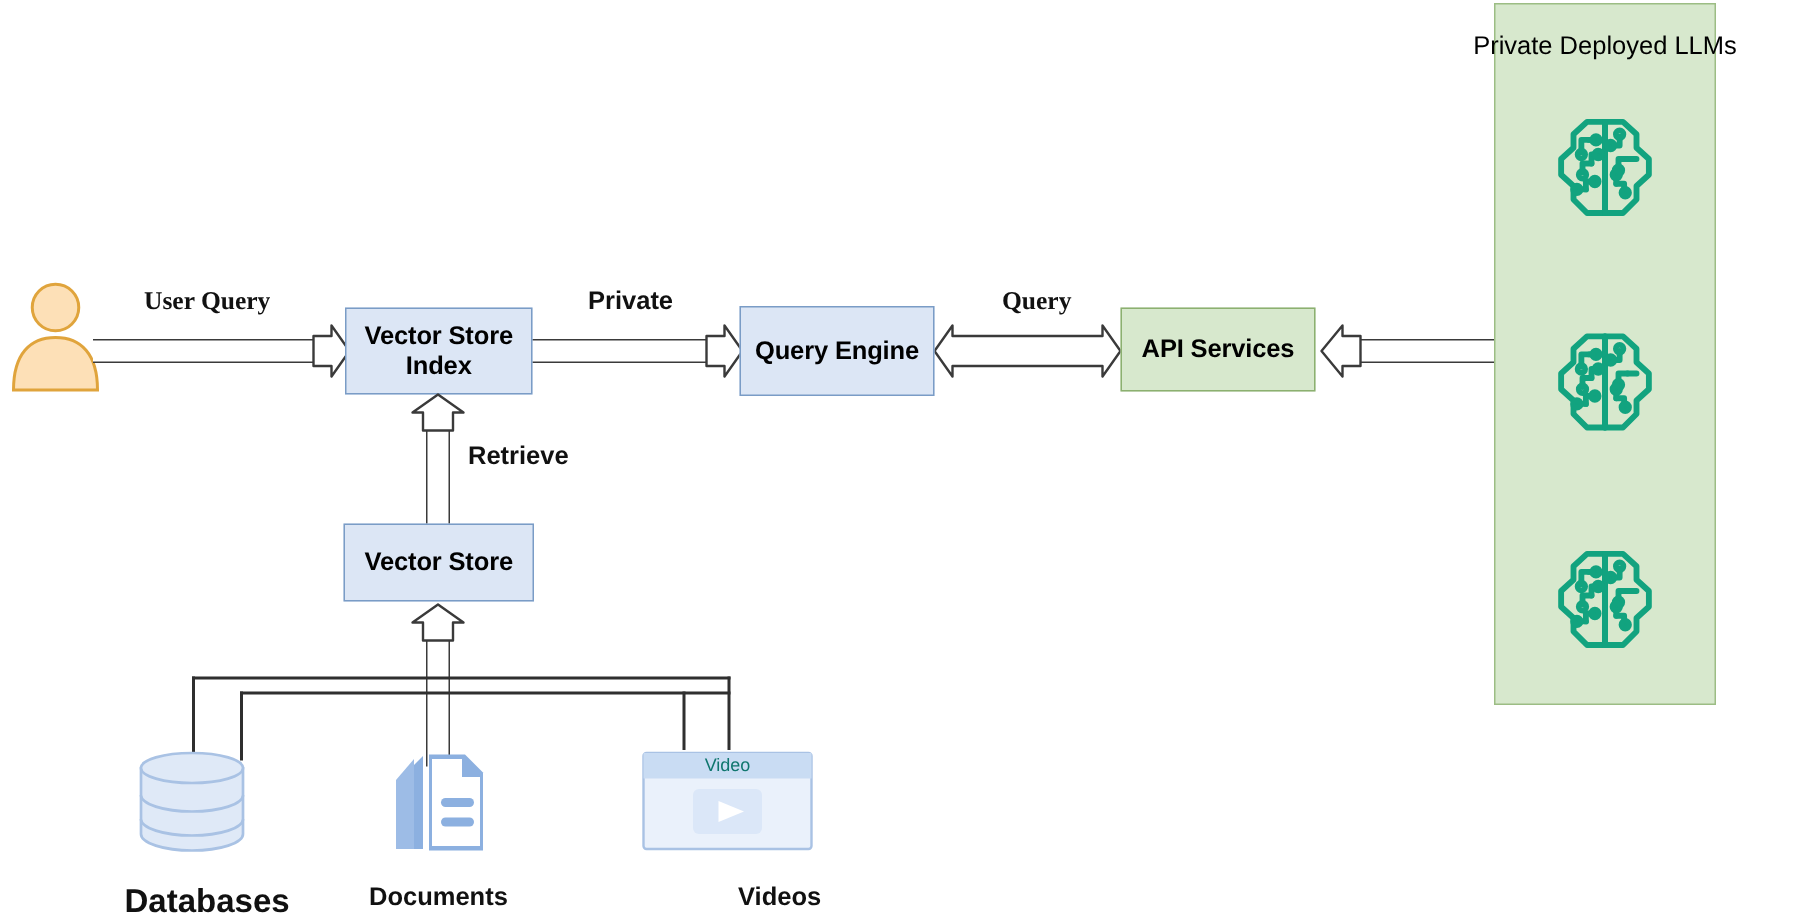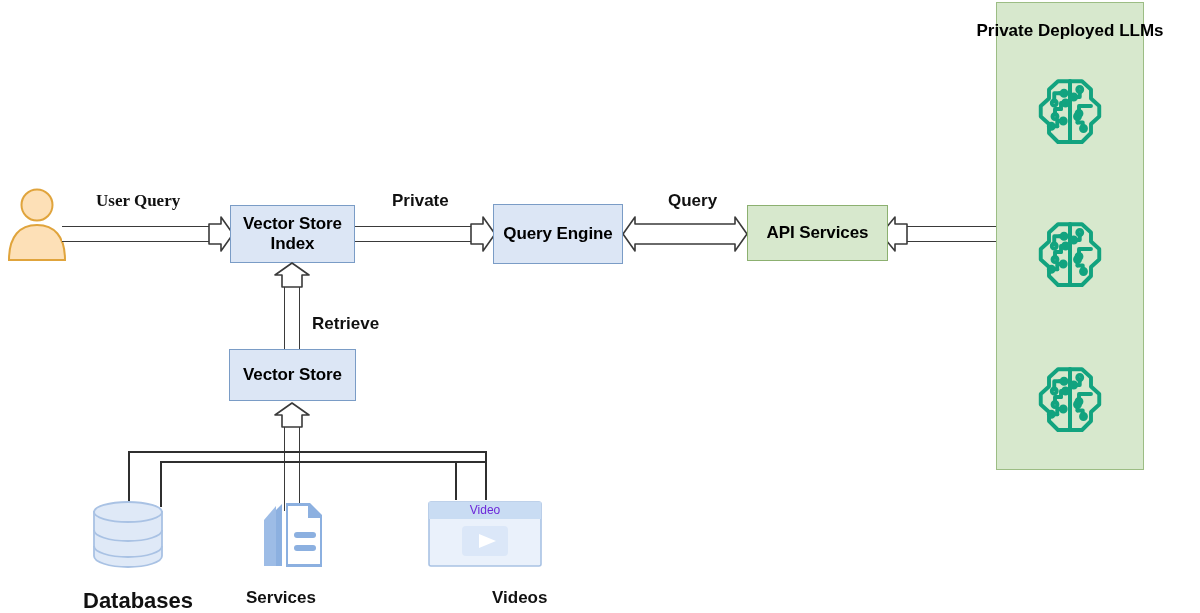--- a/index.html
+++ b/index.html
@@ -18,21 +18,21 @@
   .node-blue{background:#dce6f5;border:1px solid #7a9cc6;}
   .node-green{background:#d7e8cd;border:1px solid #8cb070;}
 
   
   .llm-panel{
     position:absolute;box-sizing:border-box;
     background:#d7e8cd;border:1px solid #9cbd84;
   }
   .llm-title{
     position:absolute;width:220px;text-align:center;
-    font-weight:bold;font-size:17px;line-height:1.25;color:#000;
+    font-weight:normal;font-size:17px;line-height:1.25;color:#000;
   }
 
   
   .lbl{position:absolute;font-weight:bold;color:#111;white-space:nowrap;}
 
   
   
   .shaft-h{
     position:absolute;box-sizing:border-box;background:#ffffff;
     border-top:1.6px solid #3a3a3a;border-bottom:1.6px solid #3a3a3a;
@@ -188,26 +188,26 @@
   <div class="abs" style="left:880px;top:216px;width:28px;height:36px;">
     <svg width="28" height="36" viewBox="0 0 28 36">
       <path d="M27 8 L15 8 L15 1 L1 18 L15 35 L15 28 L27 28 Z" fill="#ffffff" stroke="#3a3a3a" stroke-width="1.6" stroke-linejoin="round"></path>
     </svg>
   </div>
 
   <div class="node node-blue" style="left:493px;top:204px;width:130px;height:60px;font-size:17px;padding:0 4px;">Query Engine</div>
 
   <div class="node node-blue" style="left:230px;top:205px;width:125px;height:58px;font-size:17px;padding:0 6px;">Vector Store Index</div>
 
-  <div class="node node-green" style="left:747px;top:205px;width:141px;height:56px;font-size:17px;padding:0 4px;">API Services</div>
+  <div class="node node-green" style="left:747px;top:205px;width:130px;height:56px;font-size:17px;padding:0 4px;">API Services</div>
 
   <div class="lbl" style="left:96px;top:191px;font-size:17px;font-family:Liberation Serif, serif;">User Query</div>
   <div class="lbl" style="left:392px;top:191px;font-size:17px;">Private</div>
-  <div class="lbl" style="left:668px;top:191px;font-size:17px;">Query</div>
-  <div class="lbl" style="left:312px;top:294px;font-size:17px;margin-top:20px;">Retrieve</div>
+  <div class="lbl" style="left:668px;top:191px;font-size:17px;font-family:Liberation Serif, serif;">Query</div>
+  <div class="lbl" style="left:312px;top:294px;font-size:17px;">Retrieve</div>
 
   <div class="shaft-v" style="left:284px;top:281px;width:16px;height:72px;"></div>
   <div class="abs" style="left:274px;top:262px;width:36px;height:26px;">
     <svg width="36" height="26" viewBox="0 0 36 26">
       <path d="M8 25 L8 13 L1 13 L18 1 L35 13 L28 13 L28 25 Z" fill="#ffffff" stroke="#3a3a3a" stroke-width="1.6" stroke-linejoin="round"></path>
     </svg>
   </div>
 
   <div class="node node-blue" style="left:229px;top:349px;width:127px;height:52px;font-size:17px;">Vector Store</div>
 
@@ -249,19 +249,19 @@
   </div>
 
   <div class="abs" style="left:428px;top:501px;width:114px;height:66px;">
     <svg width="114" height="66" viewBox="0 0 114 66">
       <rect x="1" y="1" width="112" height="64" rx="2" fill="#eaf1fb" stroke="#a9c2e4" stroke-width="1.6"></rect>
       <rect x="1" y="1" width="112" height="17" fill="#c9dcf3"></rect>
       <rect x="34" y="25" width="46" height="30" rx="4" fill="#dbe7f8"></rect>
       <path d="M51 33 L68 40 L51 47 Z" fill="#ffffff"></path>
     </svg>
   </div>
-  <div class="abs" style="left:428px;top:503px;width:114px;text-align:center;font-size:12px;color:#6d28d9;">Video</div>
+  <div class="abs" style="left:428px;top:503px;width:114px;text-align:center;font-size:12px;color:#0f766e;">Video</div>
 
   <div class="lbl" style="left:83px;top:588px;font-size:22px;">Databases</div>
-  <div class="lbl" style="left:246px;top:588px;font-size:17px;">Services</div>
+  <div class="lbl" style="left:246px;top:588px;font-size:17px;">Documents</div>
   <div class="lbl" style="left:456px;top:588px;font-size:17px;margin-left:36px;">Videos</div>
 
 </div>
 
 </body></html>

